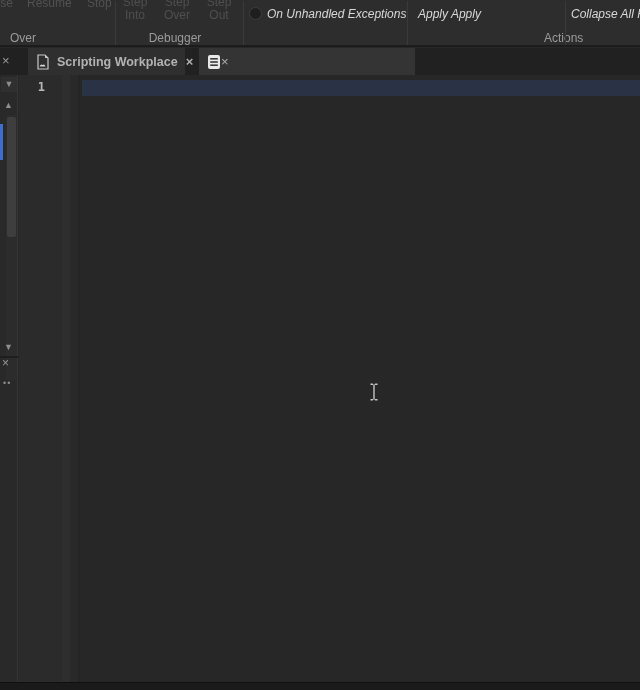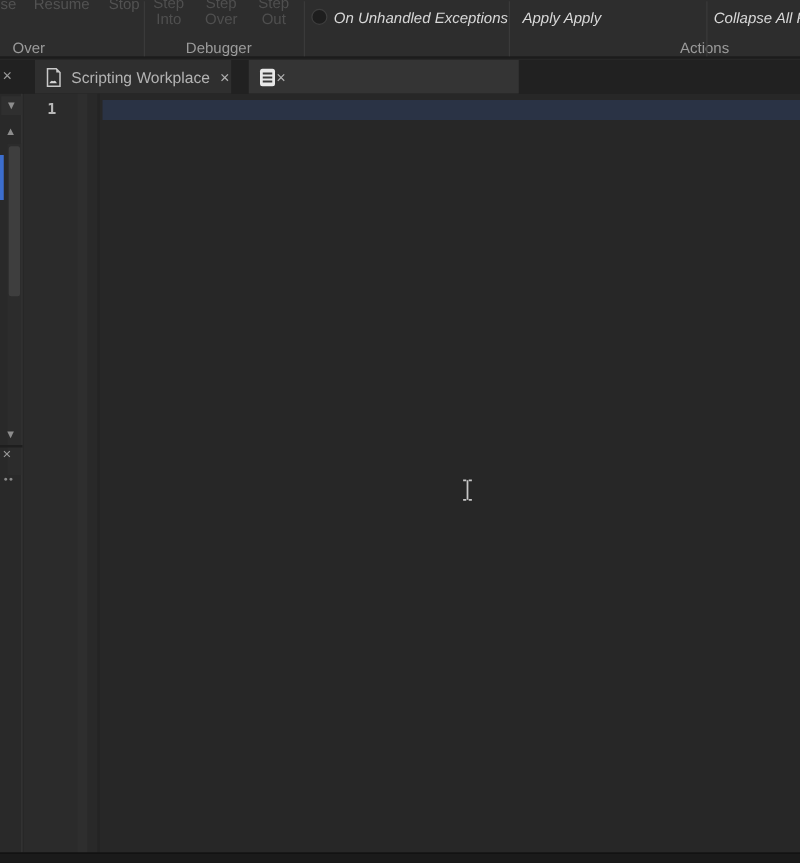--- a/index.html
+++ b/index.html
@@ -104,21 +104,21 @@
     <div class="tb-label" style="left:544px;">Actions</div>
 
     <div class="tb-divider" style="left:565px;"></div>
 
     <div class="tb-btn enabled" style="left:571px; top:7px;">Collapse All Folds</div>
   </div>
 
   <div class="tabbar">
     <span class="panel-close-x">×</span>
 
-    <div class="tab" style="left:28px; width:157px;">
+    <div class="tab" style="left:28px; width:157px;font-weight:bold;">
       <svg class="tab-icon" viewBox="0 0 14 16">
         <path d="M2 1 h7 l3 3 v11 h-10 z" fill="none" stroke="#c9c9c9" stroke-width="1.2"></path>
         <path d="M9 1 v3 h3 z" fill="#c9c9c9"></path>
         <path d="M3.5 12.5 q1.5-3 3-1.5 q2-1.5 3 1.5 z" fill="#d6d6d6"></path>
       </svg>
       <span class="tab-label">Scripting Workplace</span>
       <span class="tab-close">×</span>
     </div>
 
     <div class="tab active" style="left:199px; width:216px;">

